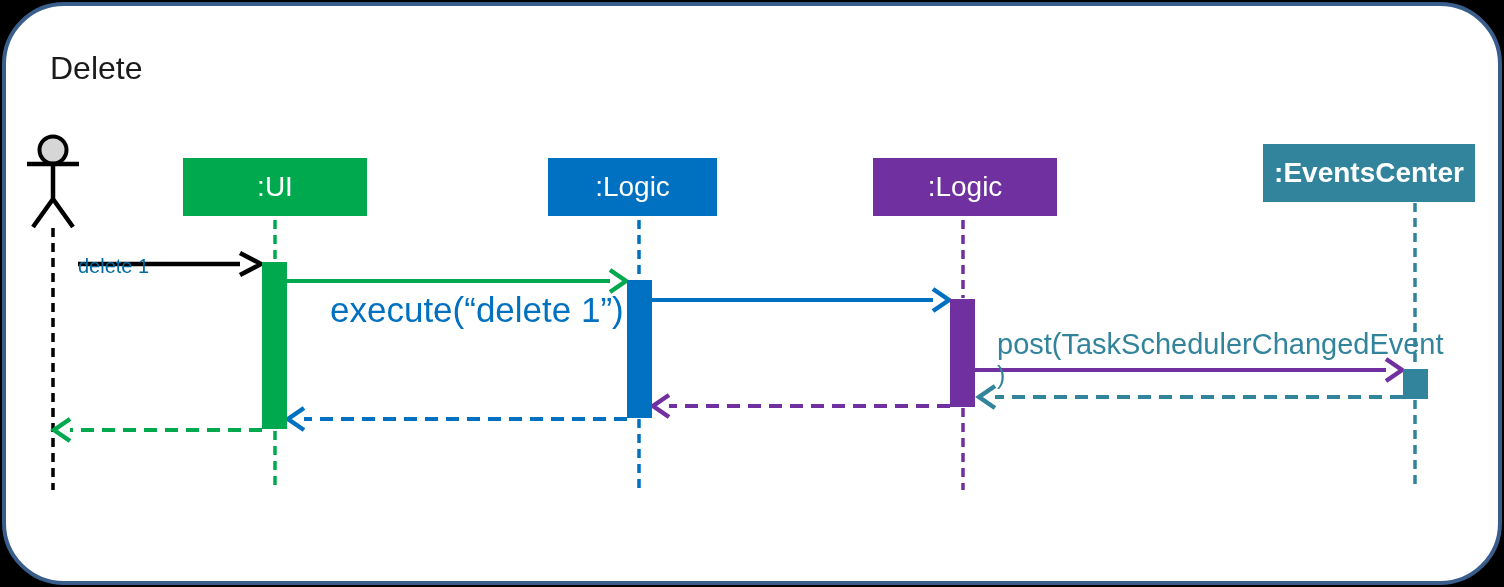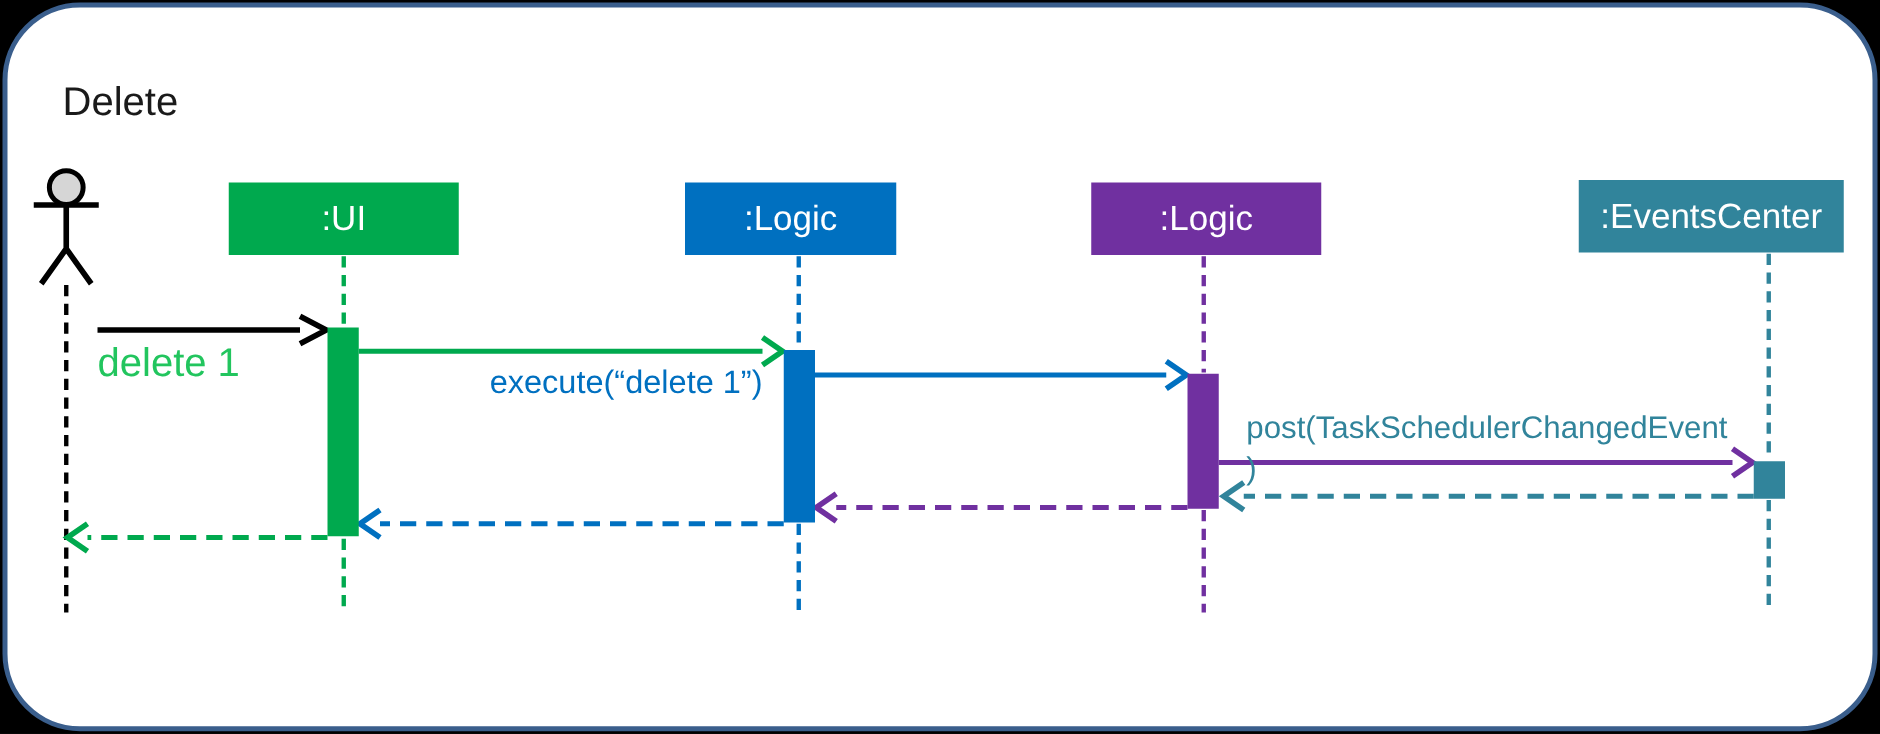--- a/index.html
+++ b/index.html
@@ -7,57 +7,57 @@
     position:relative;width:1504px;height:587px;background:var(--c-bg,#000);
     font-family:"Liberation Sans",sans-serif;overflow:hidden;
   }
   .frame{
     position:absolute;left:2px;top:2px;width:1492px;height:575px;
     background:var(--c-surface,#fff);
     border:4px solid var(--c-frame,#3A5E8C);
     border-radius:62px;
   }
   .title{
-    position:absolute;left:50px;top:50px;font-size:32px;color:#1a1a1a;margin-top:13px;
+    position:absolute;left:50px;top:50px;font-size:32px;color:#1a1a1a;
   }
   svg.diagram{position:absolute;left:0;top:0;}
   
   .c-actor{stroke:#000;}
   .c-ui{stroke:var(--c-ui);}
   .c-logic{stroke:var(--c-logic);}
   .c-model{stroke:var(--c-model);}
   .c-ec{stroke:var(--c-events_center);}
   .lifeline{stroke-width:3.5;stroke-dasharray:9 6;fill:none;}
   .msgline{stroke-width:4;fill:none;}
   .msgline.black{stroke-width:4.5;}
   .retline{stroke-width:4;stroke-dasharray:13 8;fill:none;}
   .chev{stroke-width:4.5;fill:none;}
   .actor-stroke{stroke:#000;stroke-width:4.5;fill:none;}
   .actor-head{fill:#D6D6D6;stroke:#000;stroke-width:4;}
   
   .head{
-    position:absolute;top:146px;height:58px;display:flex;align-items:center;justify-content:center;
+    position:absolute;top:158px;height:58px;display:flex;align-items:center;justify-content:center;
     color:#fff;font-size:28px;
   }
   .head.ui{left:183px;width:184px;background:var(--c-ui);}
   .head.logic{left:548px;width:169px;background:var(--c-logic);}
   .head.model{left:873px;width:184px;background:var(--c-model);}
-  .head.ec{left:1263px;width:212px;top:144px;background:var(--c-events_center);}
+  .head.ec{left:1263px;width:212px;top:144px;background:var(--c-events_center);font-weight:bold;}
   
   .act{position:absolute;width:25px;}
   .act.ui{left:262px;top:262px;height:167px;background:var(--c-ui);}
   .act.logic{left:627px;top:280px;height:138px;background:var(--c-logic);}
   .act.model{left:950px;top:299px;height:108px;background:var(--c-model);}
   .act.ec{left:1403px;top:369px;height:30px;background:var(--c-events_center);}
   
   .mlabel{position:absolute;white-space:nowrap;}
-  .mlabel.delete1{left:78px;top:272px;font-size:32px;color:#22c55e;}
-  .mlabel.execute{left:330px;top:290px;width:280px;text-align:right;font-size:26px;color:var(--c-logic);}
+  .mlabel.delete1{left:78px;top:255px;font-size:20px;color:#0369a1;}
+  .mlabel.execute{left:330px;top:290px;width:280px;text-align:right;font-size:35px;color:var(--c-logic);}
   .mlabel.deletetask{left:650px;top:306px;width:280px;text-align:center;font-size:26px;color:var(--c-model);}
-  .mlabel.post1{left:997px;top:328px;font-size:25px;color:var(--c-events_center);}
+  .mlabel.post1{left:997px;top:328px;font-size:29px;color:var(--c-events_center);}
   .mlabel.post2{left:997px;top:361px;font-size:25px;color:var(--c-events_center);}
 </style>
 </head>
 <body>
 
 <div class="stage">
   <div class="frame"></div>
 
   <div class="title">Delete</div>
 

